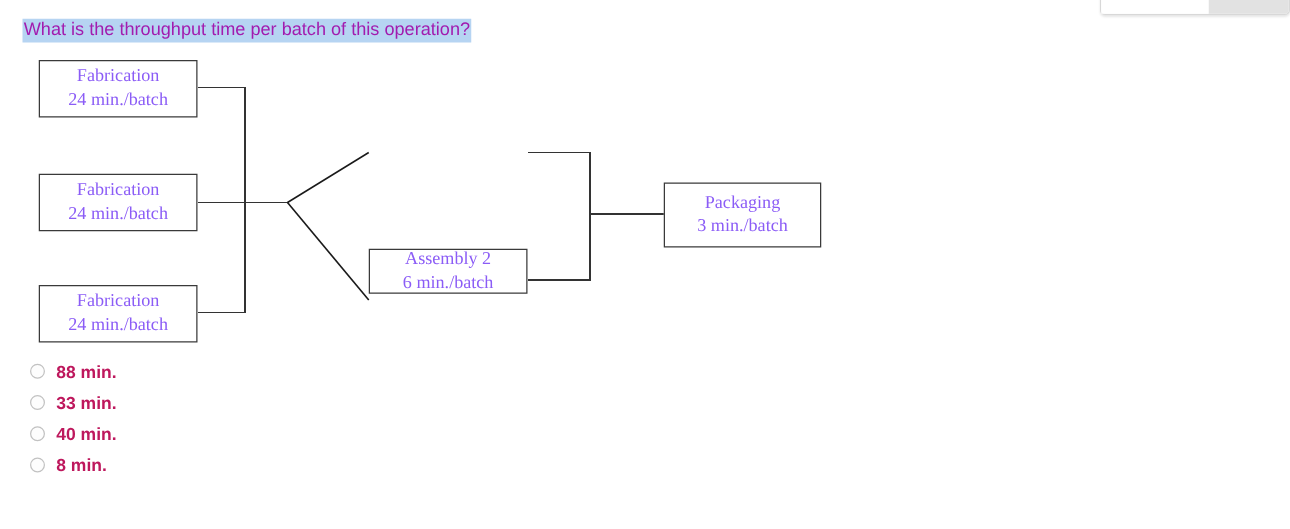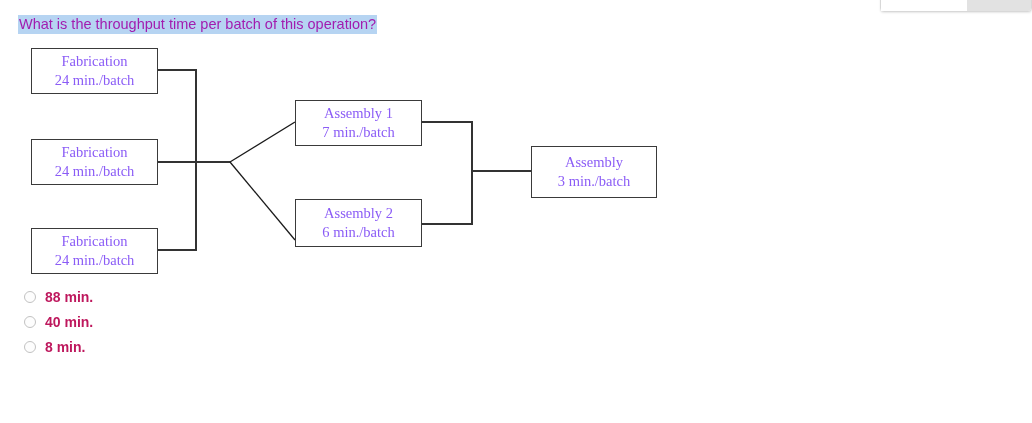--- a/index.html
+++ b/index.html
@@ -170,44 +170,44 @@
   <div class="proc-box" style="left:31px; top:139px; width:127px; height:46px;">
     <span class="pb-name">Fabrication</span>
     <span class="pb-rate">24 min./batch</span>
   </div>
 
   <div class="proc-box" style="left:31px; top:228px; width:127px; height:46px;">
     <span class="pb-name">Fabrication</span>
     <span class="pb-rate">24 min./batch</span>
   </div>
 
-  <div class="proc-box" style="left:295px; top:100px; width:127px; height:46px;">
-    <span class="pb-name">Assembly 1</span>
-    <span class="pb-rate">7 min./batch</span>
-  </div>
-
-  <div class="proc-box" style="left:295px; top:199px; width:127px; height:48px;">
+
+  <div class="proc-box" style="left:295px; top:199px; width:127px; height:36px;">
     <span class="pb-name">Assembly 2</span>
     <span class="pb-rate">6 min./batch</span>
   </div>
 
   <div class="proc-box" style="left:531px; top:146px; width:126px; height:52px;">
-    <span class="pb-name">Assembly</span>
+    <span class="pb-name">Packaging</span>
     <span class="pb-rate">3 min./batch</span>
   </div>
 
 </div>
 
 <div id="options">
 
   <div class="option-row">
     <span class="radio"></span>
     <span class="option-label">88 min.</span>
   </div>
 
+  <div class="option-row">
+    <span class="radio"></span>
+    <span class="option-label">33 min.</span>
+  </div>
 
   <div class="option-row">
     <span class="radio"></span>
     <span class="option-label">40 min.</span>
   </div>
 
 
   <div class="option-row">
     <span class="radio"></span>
     <span class="option-label">8 min.</span>

